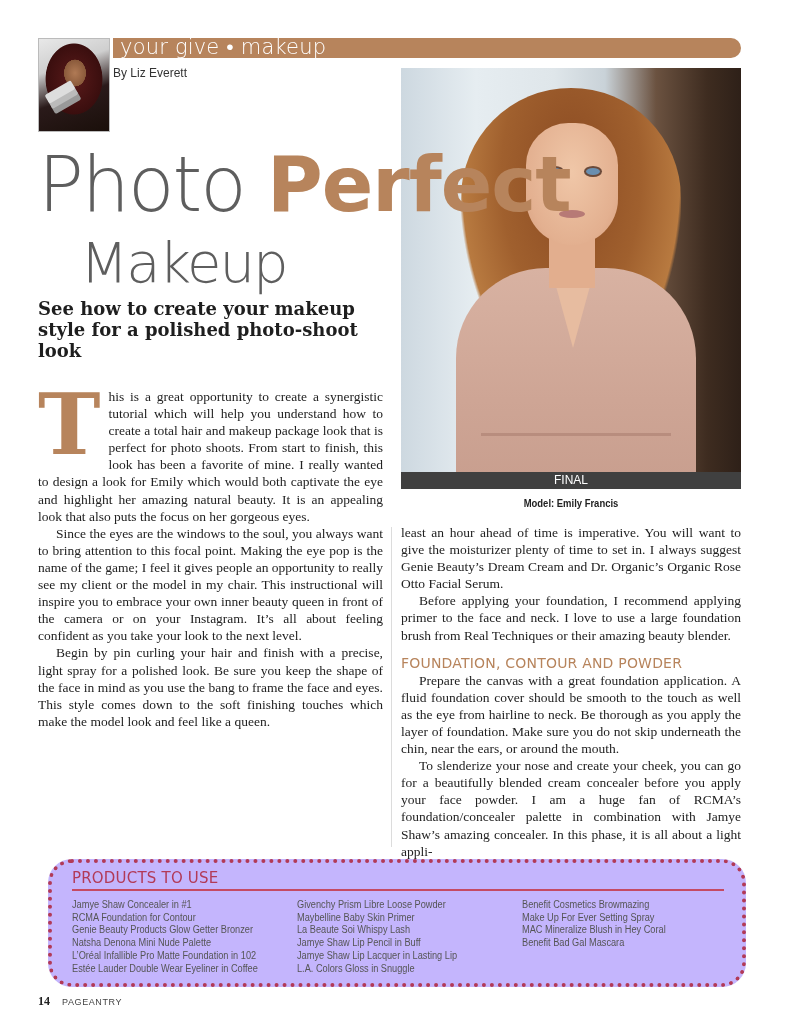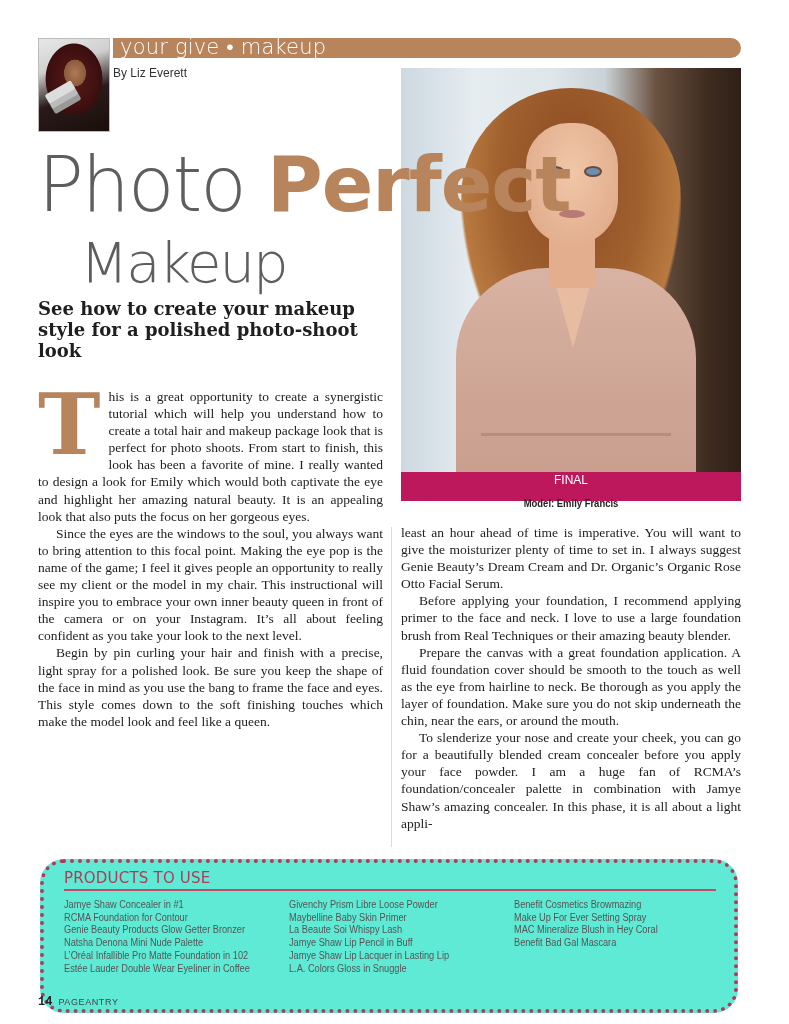--- a/index.html
+++ b/index.html
@@ -21,48 +21,48 @@
       background: linear-gradient(90deg, #cdd8e0 0%, #e6edf1 22%, #dfe6ea 45%, #c9d2d8 60%, #6b5240 75%, #3e2c20 90%, #2e2018 100%); }
   .hero .hair { position:absolute; left:60px; top:20px; width:220px; height:300px; border-radius:110px 110px 60px 60px; background: radial-gradient(ellipse at 50% 30%, #8a4a22 0%, #a0602e 45%, #b87a40 70%, transparent 72%); }
   .hero .face { position:absolute; left:125px; top:55px; width:92px; height:122px; border-radius:46px 46px 50px 50px; background: radial-gradient(ellipse at 50% 40%, #f0c7a8 0%, #e3b090 70%, #d49c7c 100%); }
   .hero .eye { position:absolute; top:100px; width:14px; height:7px; border-radius:50%; background:#6a8fb0; box-shadow:0 0 0 2px #6b4a3a; }
   .hero .eye.l { left:147px; } .hero .eye.r { left:185px; }
   .hero .lips { position:absolute; left:158px; top:142px; width:26px; height:8px; border-radius:50%; background:#b77a76; }
   .hero .neck { position:absolute; left:148px; top:170px; width:46px; height:50px; background:#e2ae8e; }
   .hero .dress { position:absolute; left:55px; top:200px; width:240px; height:220px; border-radius:90px 90px 0 0; background: linear-gradient(180deg, #d8b2a2 0%, #ceA595 60%, #c89e8e 100%); }
   .hero .vneck { position:absolute; left:150px; top:200px; width:0; height:0; border-left:22px solid transparent; border-right:22px solid transparent; border-top:80px solid #e7bca0; }
   .hero .waist { position:absolute; left:80px; top:365px; width:190px; height:3px; background:#b88d7e; }
-  .caption-bar { left:401px; top:472px; width:340px; height:29px; background:#be185d; color:#fff; text-align:center; font-family:"Liberation Sans", sans-serif; font-size:12px; line-height:17px; }
+  .caption-bar { left:401px; top:472px; width:340px; height:17px; background:#404040; color:#fff; text-align:center; font-family:"Liberation Sans", sans-serif; font-size:12px; line-height:17px; }
   .model-credit { left:401px; top:497px; width:340px; text-align:center; font-family:"Liberation Sans", sans-serif; font-size:11px; font-weight:bold; color:#222; transform:scaleX(0.86); }
 
   
   .title-l1 { left:38px; top:140px; font-family:"DejaVu Sans", sans-serif; font-size:76px; line-height:90px; color:#5e5e5e; letter-spacing:-2px; white-space:nowrap; font-weight:300; }
   .title-l1 .accent { color:#b7845c; font-weight:bold; letter-spacing:-1px; }
   .title-l2 { left:80px; top:218px; font-family:"DejaVu Sans", sans-serif; font-size:56px; line-height:90px; color:#5e5e5e; letter-spacing:-2px; white-space:nowrap; font-weight:300; }
   .subtitle { left:38px; top:298px; width:330px; font-family:"DejaVu Serif", serif; font-size:18px; line-height:21px; font-weight:bold; color:#1e1e1e; }
 
   
   .col { font-size:13.5px; line-height:17.1px; color:#222; text-align:justify; }
   .col p { margin:0; text-indent:18px; }
   .col p.noindent { text-indent:0; }
   .col-left { left:38px; top:388px; width:345px; }
   .col-right { left:401px; top:524px; width:340px; }
   .dropcap { float:left; font-family:"DejaVu Serif", serif; font-weight:bold; font-size:84px; line-height:66px; color:#b7845c; margin:4px 8px 0 0; height:70px; }
   .col h3 { margin:10px 0 0 0; font-family:"DejaVu Sans", sans-serif; font-weight:normal; font-size:14px; line-height:18px; color:#b7845c; letter-spacing:0.2px; }
   .divider { left:391px; top:527px; width:1px; height:320px; background:#dcdcdc; }
 
   
-  .products { left:40px; top:859px; width:698px; height:154px; background:#5eead4; border:4px dotted #b23a57; border-radius:24px; box-sizing:border-box; }
+  .products { left:48px; top:859px; width:698px; height:128px; background:#c4b5fd; border:4px dotted #b23a57; border-radius:24px; box-sizing:border-box; }
   .products h2 { position:absolute; left:20px; top:6px; margin:0; font-family:"DejaVu Sans", sans-serif; font-weight:normal; font-size:15px; color:#b23a57; letter-spacing:0.2px; }
   .products .rule { position:absolute; left:20px; top:26px; width:652px; height:2px; background:#c54a63; }
   .products ul { position:absolute; top:36px; margin:0; padding:0; list-style:none; font-family:"Liberation Sans", sans-serif; font-size:10px; line-height:12.7px; color:#555; transform-origin:0 0; transform:scaleX(0.92); white-space:nowrap; }
   .products ul.c1 { left:20px; } .products ul.c2 { left:245px; } .products ul.c3 { left:470px; }
 
   .folio { left:38px; top:991px; font-family:"Liberation Sans", sans-serif; }
-  .folio .num { font-family:Liberation Mono, monospace; font-weight:bold; font-size:12px; color:#222; margin-right:6px; }
+  .folio .num { font-family:Liberation Serif, serif; font-weight:bold; font-size:12px; color:#222; margin-right:12px; }
   .folio .pub { font-size:9px; color:#444; letter-spacing:0.6px; }
 </style>
 </head>
 <body>
 
 <div class="abs author-photo">
     <div class="brush"></div>
   </div>
 <div class="abs section-bar"></div>
 <div class="abs section-label">your give • makeup</div>
@@ -90,20 +90,21 @@
   <p class="noindent"><span class="dropcap">T</span><span>his is a great opportunity to create a synergistic tutorial which will help you understand how to create a total hair and makeup package look that is perfect for photo shoots. From start to finish, this look has been a favorite of mine. I really wanted to design a look for Emily which would both captivate the eye and highlight her amazing natural beauty. It is an appealing look that also puts the focus on her gorgeous eyes.</span></p>
   <p>Since the eyes are the windows to the soul, you always want to bring attention to this focal point. Making the eye pop is the name of the game; I feel it gives people an opportunity to really see my client or the model in my chair. This instructional will inspire you to embrace your own inner beauty queen in front of the camera or on your Instagram. It’s all about feeling confident as you take your look to the next level.</p>
   <p>Begin by pin curling your hair and finish with a precise, light spray for a polished look. Be sure you keep the shape of the face in mind as you use the bang to frame the face and eyes. This style comes down to the soft finishing touches which make the model look and feel like a queen.</p>
 </div>
 
 <div class="abs divider"></div>
 
 <div class="abs col col-right">
   <p class="noindent">least an hour ahead of time is imperative. You will want to give the moisturizer plenty of time to set in. I always suggest Genie Beauty’s Dream Cream and Dr. Organic’s Organic Rose Otto Facial Serum.</p>
   <p>Before applying your foundation, I recommend applying primer to the face and neck. I love to use a large foundation brush from Real Techniques or their amazing beauty blender.</p>
+  <h3>FOUNDATION, CONTOUR AND POWDER</h3>
   <p>Prepare the canvas with a great foundation application. A fluid foundation cover should be smooth to the touch as well as the eye from hairline to neck. Be thorough as you apply the layer of foundation. Make sure you do not skip underneath the chin, near the ears, or around the mouth.</p>
   <p style="text-align-last:justify;">To slenderize your nose and create your cheek, you can go for a beautifully blended cream concealer before you apply your face powder. I am a huge fan of RCMA’s foundation/concealer palette in combination with Jamye Shaw’s amazing concealer. In this phase, it is all about a light appli-</p>
 </div>
 
 <div class="abs products">
   <h2>PRODUCTS TO USE</h2>
   <div class="rule"></div>
   <ul class="c1">
     <li>Jamye Shaw Concealer in #1</li>
     <li>RCMA Foundation for Contour</li>

